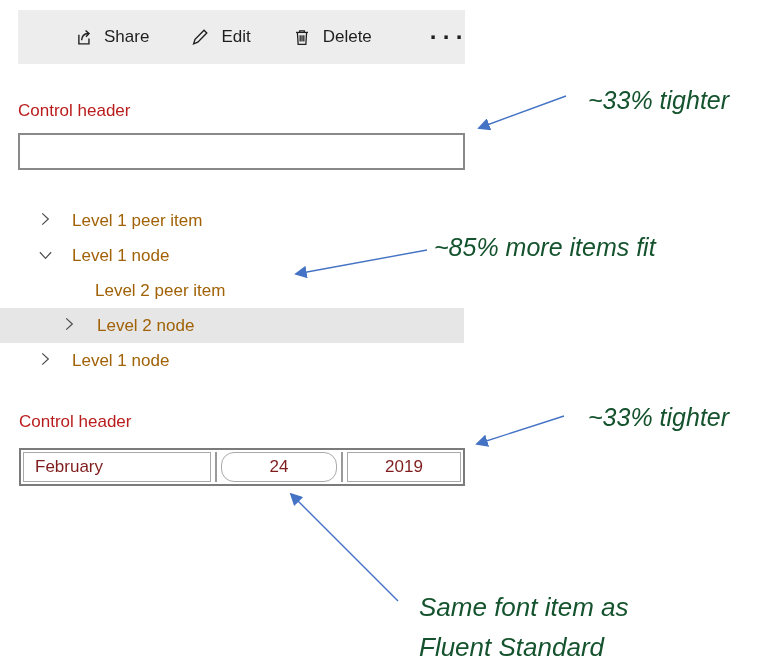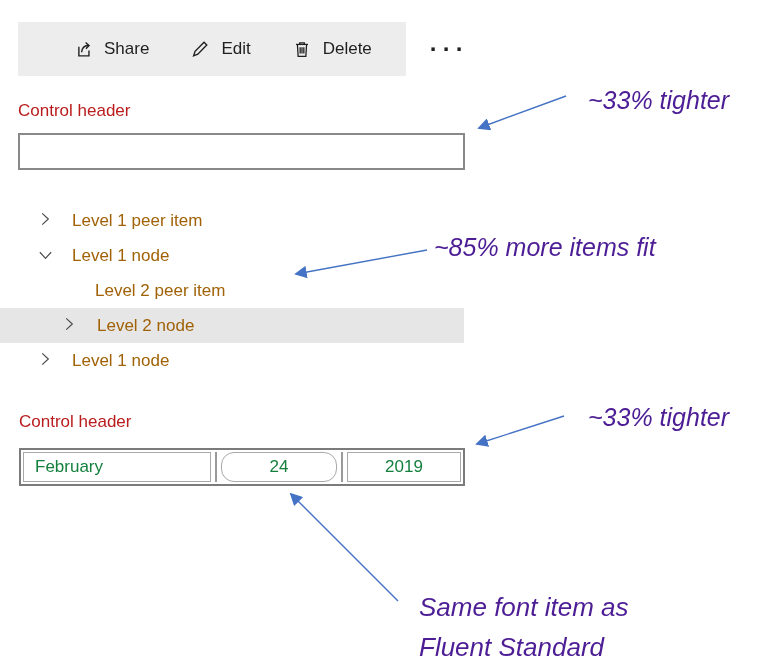--- a/index.html
+++ b/index.html
@@ -2,22 +2,22 @@
 <html><head>
 <meta charset="utf-8">
 <style>
   html,body{margin:0;padding:0;background:#fff;}
   .canvas{
     position:relative;width:763px;height:664px;background:#ffffff;overflow:hidden;
     font-family:"Liberation Sans","DejaVu Sans",sans-serif;color:#1f1f1f;
   }
   
   .toolbar{
-    position:absolute;left:18px;top:10px;width:388px;height:54px;background:#ededed;
-    display:flex;align-items:center;padding-left:54px;box-sizing:border-box;margin-top:12px;
+    position:absolute;left:18px;top:10px;width:447px;height:54px;background:#ededed;
+    display:flex;align-items:center;padding-left:54px;box-sizing:border-box;
   }
   .tb-btn{
     display:flex;align-items:center;gap:10px;margin-right:40px;cursor:default;
     font-size:17px;color:#1f1f1f;background:transparent;border:none;padding:0;
     font-family:inherit;
   }
   .tb-btn svg{display:block;}
   .tb-more{
     margin-left:18px;font-size:24px;font-weight:700;letter-spacing:5px;color:#1f1f1f;
     background:transparent;border:none;padding:0;line-height:20px;font-family:inherit;
@@ -48,29 +48,29 @@
   .lvl2 .chev{left:64px;}
   .lvl2 .tree-label{left:97px;}
   .lvl2.nochev .tree-label{left:95px;}
   
   .datepicker{
     position:absolute;left:19px;top:448px;width:446px;height:38px;box-sizing:border-box;
     border:2px solid #7b7b7b;background:#fff;display:flex;align-items:stretch;padding:2px;
   }
   .dp-cell{
     border:1px solid #a9a9a9;background:#fff;display:flex;align-items:center;
-    font-size:17px;color:#15803d;box-sizing:border-box;
+    font-size:17px;color:#7f1d1d;box-sizing:border-box;
   }
   .dp-month{width:188px;padding-left:11px;justify-content:flex-start;}
   .dp-day{width:116px;justify-content:center;border-radius:13px;}
   .dp-year{flex:1;justify-content:center;}
   .dp-divider{width:2px;background:#9a9a9a;margin:0 4px;}
   
   .note{
-    position:absolute;color:#4c1d95;font-style:italic;font-size:25px;line-height:30px;
+    position:absolute;color:#14532d;font-style:italic;font-size:25px;line-height:30px;
     white-space:nowrap;
   }
   .note-1{left:588px;top:85px;}
   .note-2{left:434px;top:232px;}
   .note-3{left:588px;top:402px;}
   .note-4{left:419px;top:587px;font-size:26px;line-height:40px;}
   .arrows{position:absolute;left:0;top:0;width:763px;height:664px;pointer-events:none;}
 </style>
 </head>
 <body>

